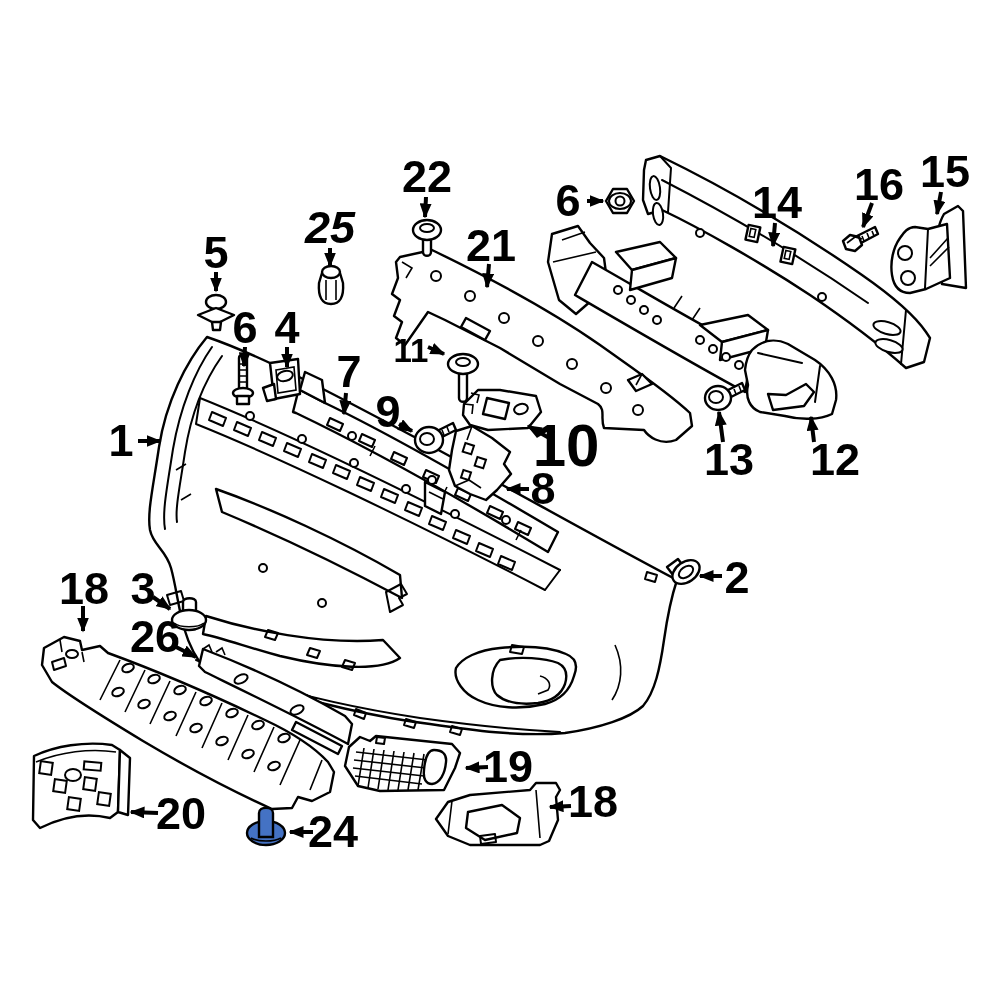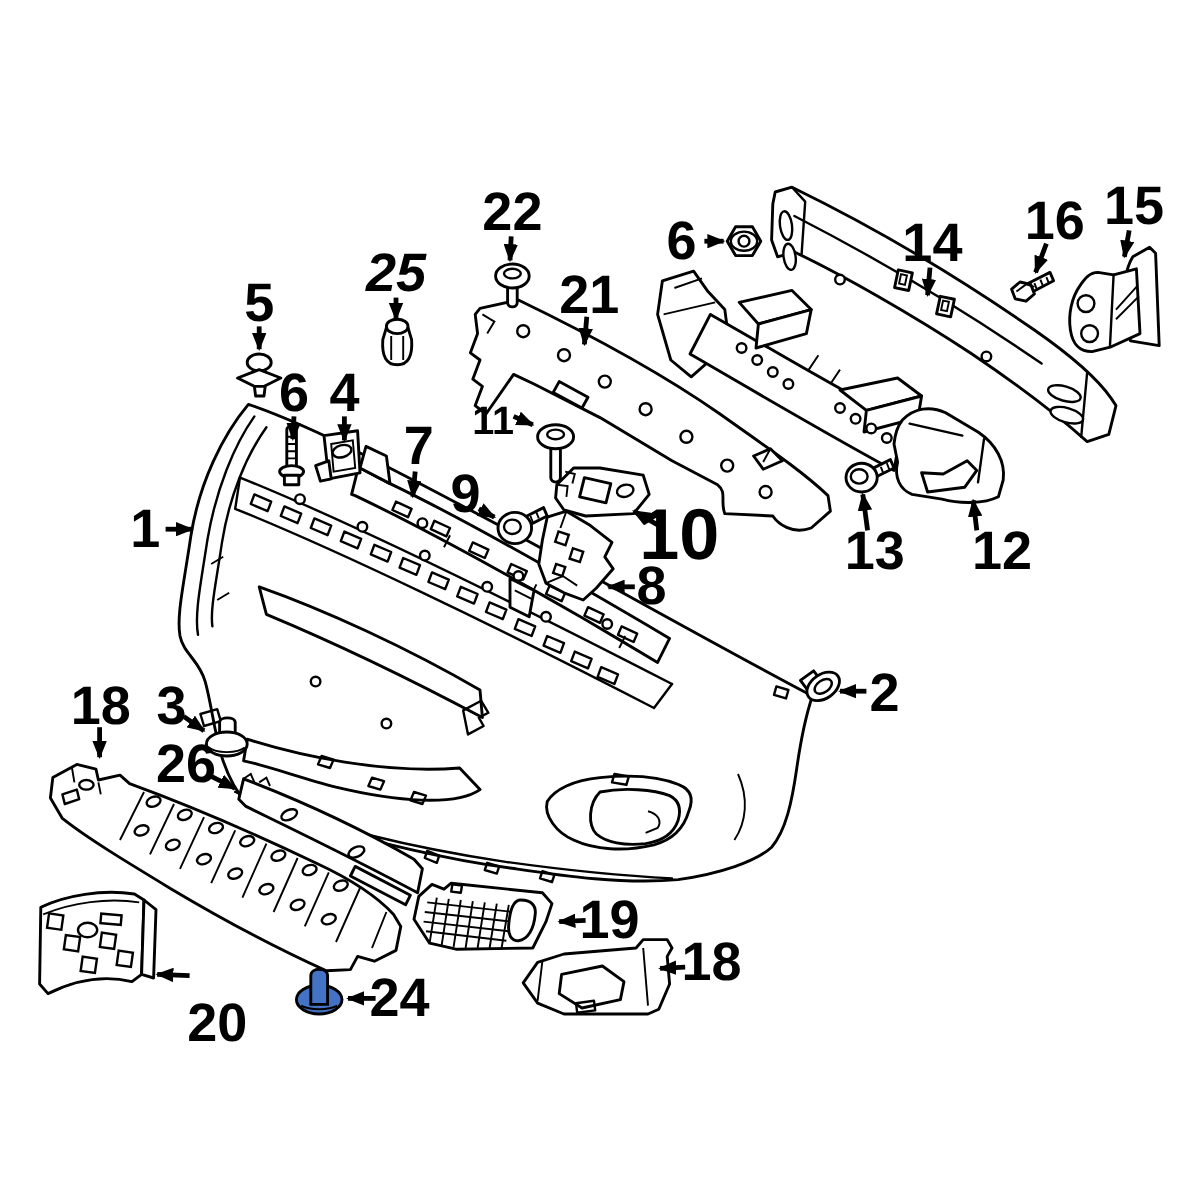--- a/index.html
+++ b/index.html
@@ -372,21 +372,21 @@
       <div class="callout" style="left: 566px; top: 446px; font-size: 60px;">10</div>
       <div class="callout" style="left: 411px; top: 350px; font-size: 33px;">11</div>
       <div class="callout" style="left: 817px; top: 459px; font-size: 45px; margin-left: 18px;">12</div>
       <div class="callout" style="left: 729px; top: 459px; font-size: 45px;">13</div>
       <div class="callout" style="left: 777px; top: 202px; font-size: 45px;">14</div>
       <div class="callout" style="left: 945px; top: 171px; font-size: 45px;">15</div>
       <div class="callout" style="left: 879px; top: 184px; font-size: 45px;">16</div>
       <div class="callout" style="left: 568px; top: 200px; font-size: 45px;">6</div>
       <div class="callout" style="left: 593px; top: 801px; font-size: 45px;">18</div>
       <div class="callout" style="left: 508px; top: 766px; font-size: 45px;">19</div>
-      <div class="callout" style="left: 181px; top: 813px; font-size: 45px; margin-top: 39px;">20</div>
+      <div class="callout" style="left: 181px; top: 813px; font-size: 45px;">20</div>
       <div class="callout" style="left: 491px; top: 245px; font-size: 45px;">21</div>
       <div class="callout" style="left: 427px; top: 176px; font-size: 45px;">22</div>
       <div class="callout" style="left: 84px; top: 588px; font-size: 45px;">18</div>
       <div class="callout" style="left: 333px; top: 831px; font-size: 45px;">24</div>
       <div class="callout" style="left: 330px; top: 227px; font-size: 45px; font-style: italic;">25</div>
       <div class="callout" style="left: 155px; top: 636px; font-size: 45px;">26</div>
     </div>
 </div>
 
 </body></html>

